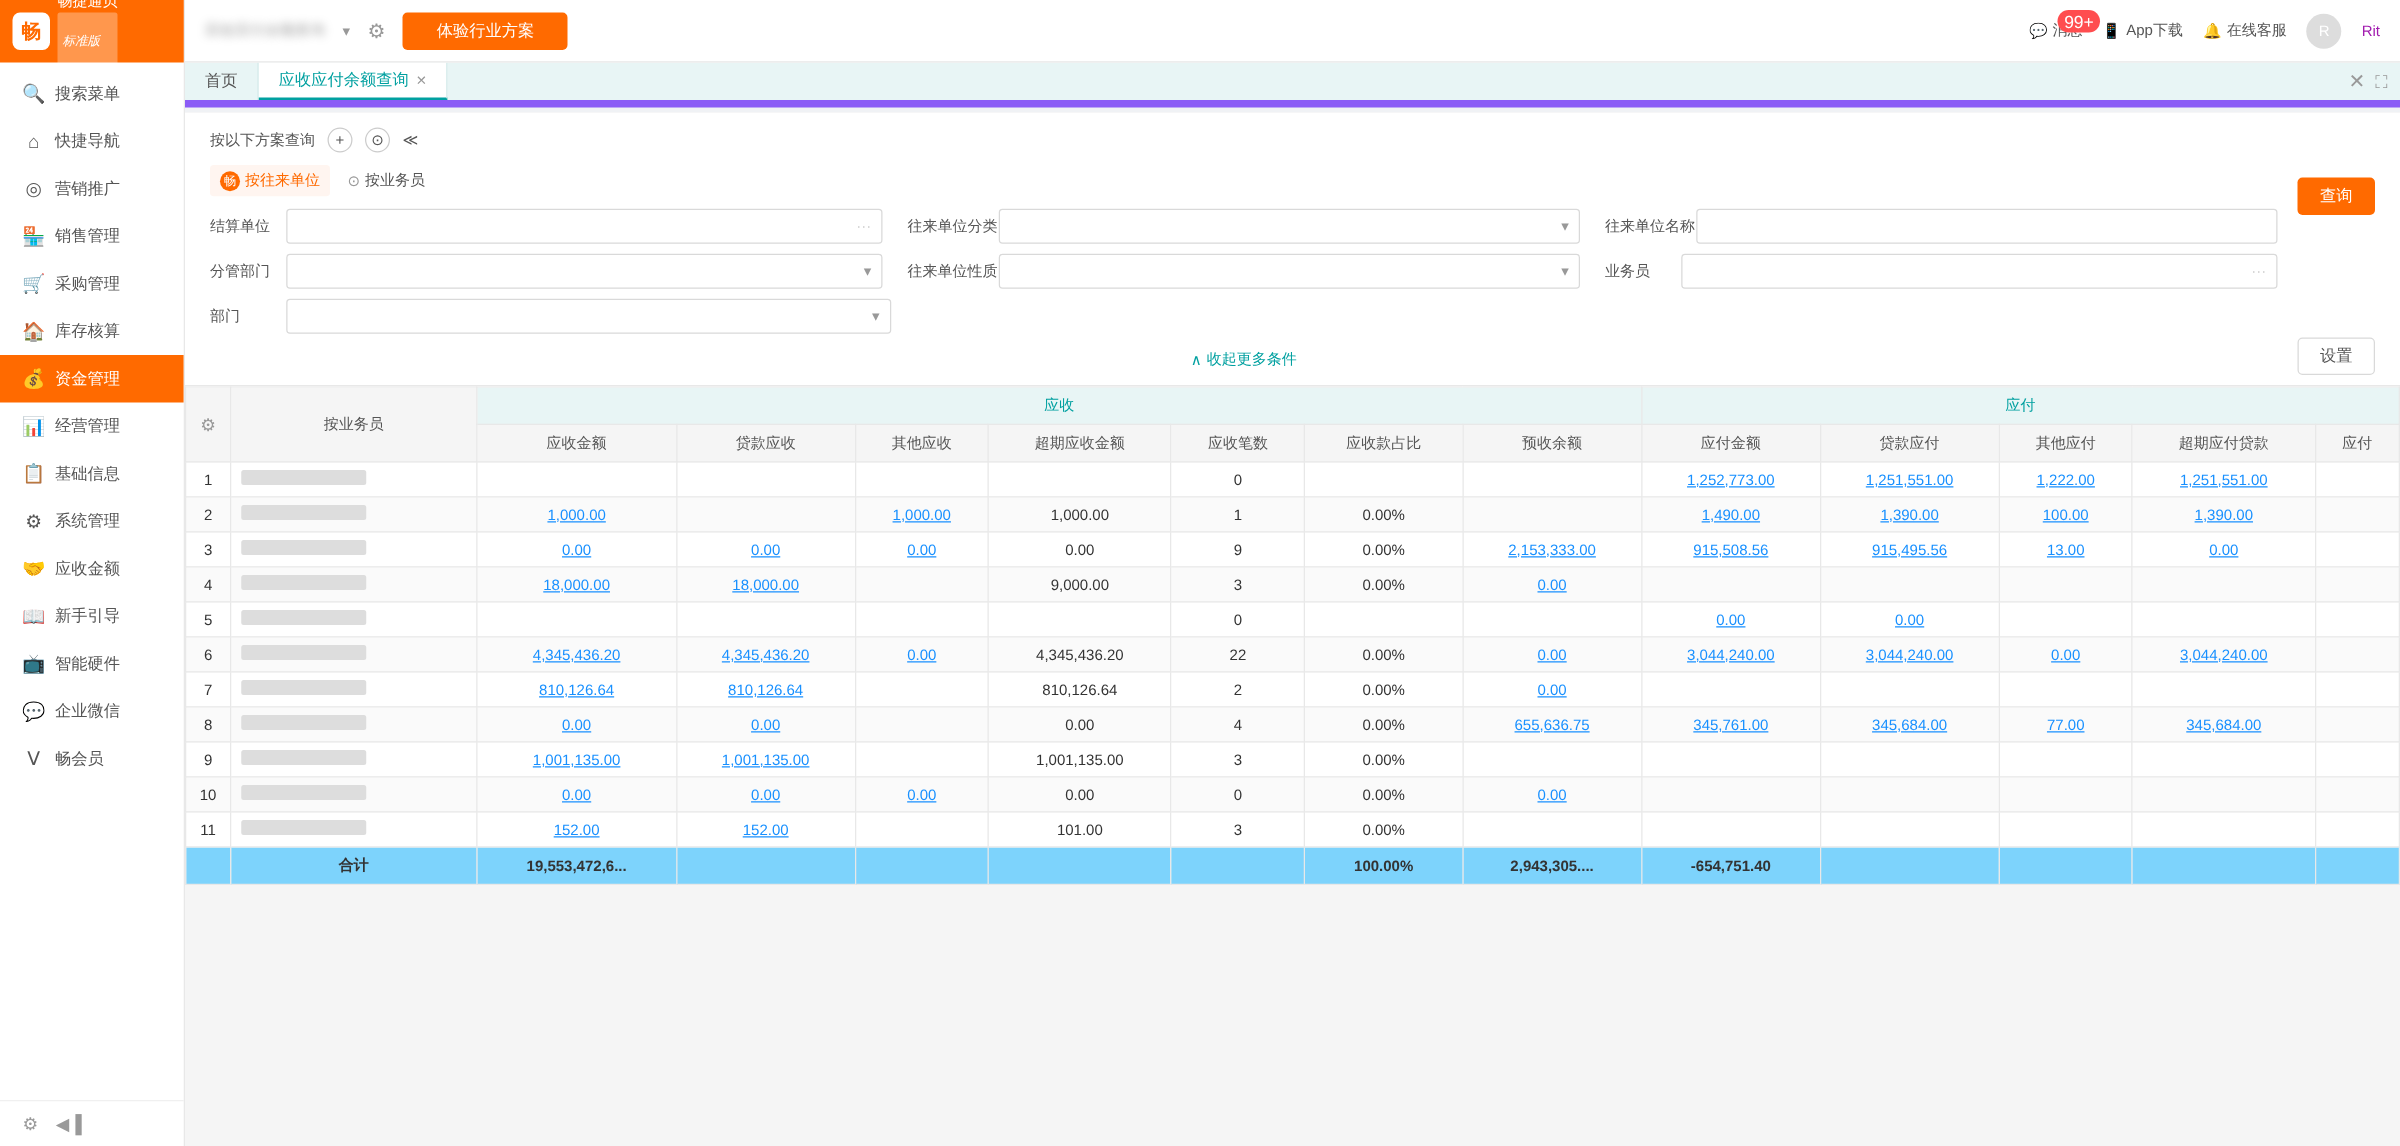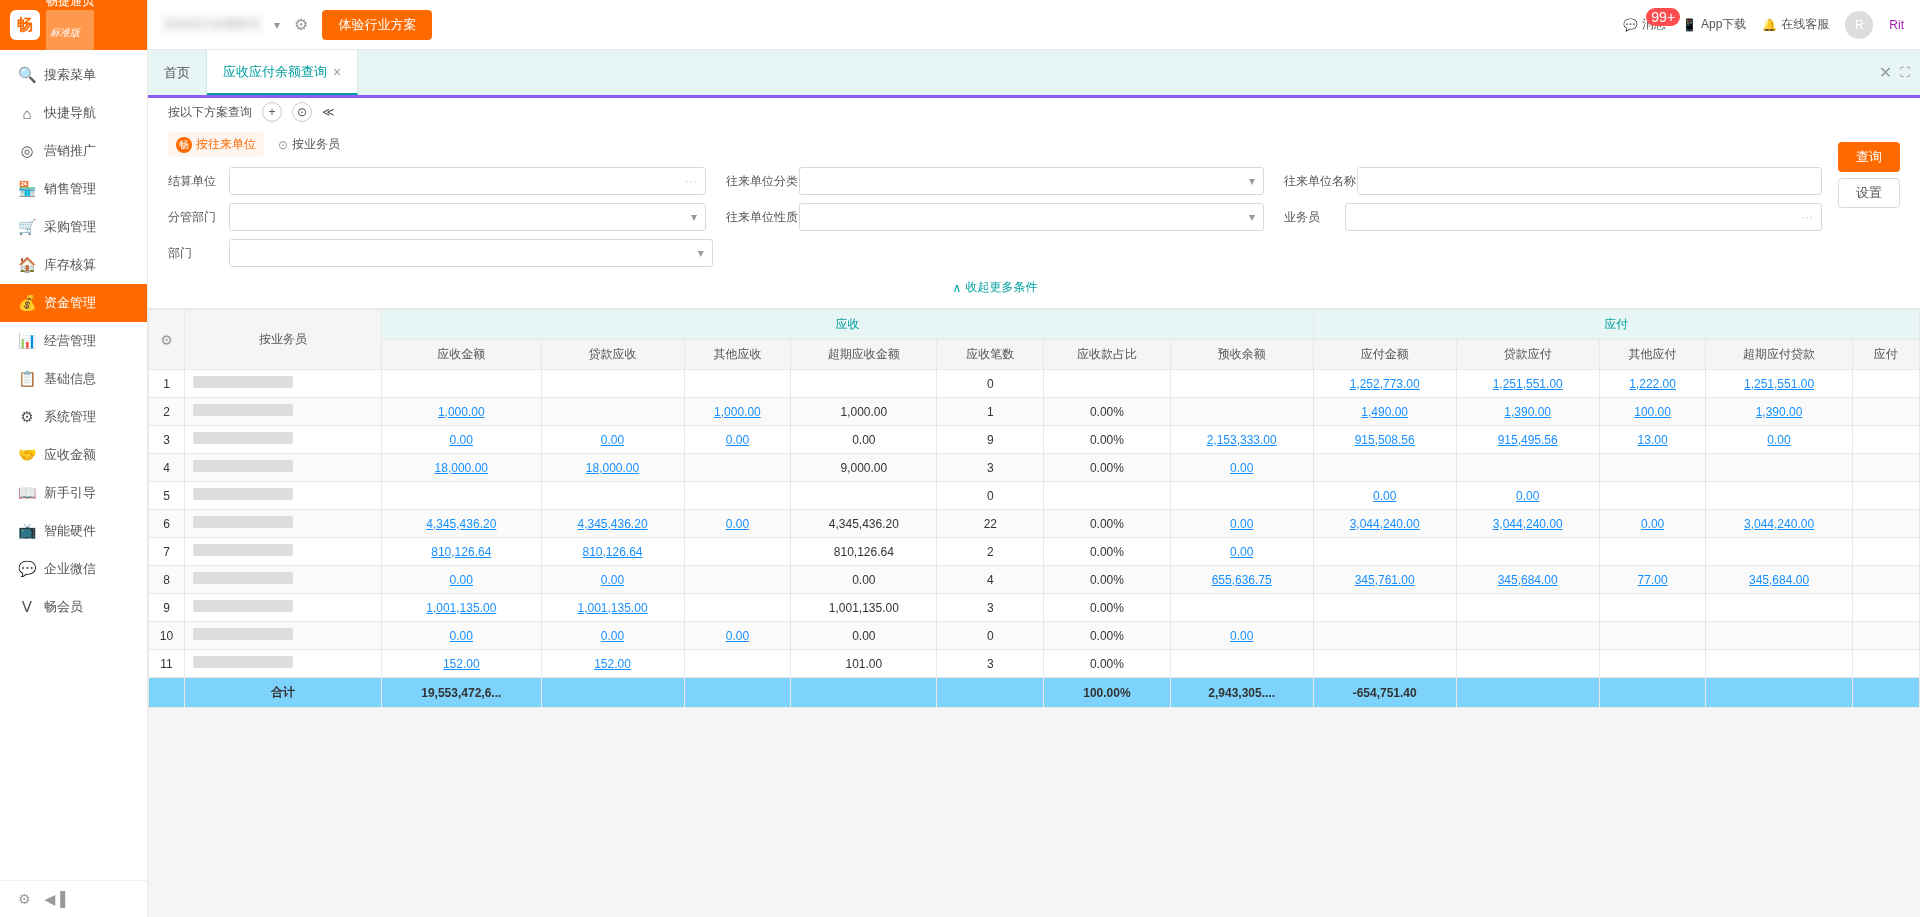--- a/index.html
+++ b/index.html
@@ -29,35 +29,35 @@
     
     .top-header {
       position: fixed; left: 148px; top: 0; right: 0; height: 50px;
       background: #fff; border-bottom: 1px solid #e8e8e8;
       display: flex; align-items: center; padding: 0 16px; gap: 10px; z-index: 100;
     }
     .header-breadcrumb { color: #999; font-size: 12px; }
     .header-arrow { color: #999; margin: 0 4px; }
     .header-settings-icon { color: #999; font-size: 16px; cursor: pointer; }
     .header-btn-solution {
-      background: #ff6a00; color: #fff; border: none; padding: 6px 16px;
+      background: #ff6a00; color: #fff; border: none; padding: 6px 27px;
       border-radius: 4px; cursor: pointer; font-size: 13px; margin-left: 4px;
     }
     .header-right { margin-left: auto; display: flex; align-items: center; gap: 16px; }
     .header-msg { position: relative; display: flex; align-items: center; gap: 4px; color: #555; cursor: pointer; font-size: 12px; }
     .badge { position: absolute; top: -8px; right: -14px; background: #ff4d4f; color: #fff; border-radius: 10px; padding: 1px 5px; font-size: 14px; }
     .header-app { display: flex; align-items: center; gap: 4px; color: #555; cursor: pointer; font-size: 12px; }
     .header-service { display: flex; align-items: center; gap: 4px; color: #555; cursor: pointer; font-size: 12px; }
     .header-user { background: #ddd; border-radius: 50%; width: 28px; height: 28px; display: flex; align-items: center; justify-content: center; color: #fff; font-size: 12px; cursor: pointer; }
     .header-username { color: #a21caf; font-size: 12px; cursor: pointer; }
 
     
     .tab-bar {
-      position: fixed; left: 148px; top: 50px; right: 0; height: 48px;
-      background: #e8f5f5; display: flex; align-items: stretch; z-index: 99; border-bottom: 3px solid #8b5cf6;
+      position: fixed; left: 148px; top: 50px; right: 0; height: 36px;
+      background: #e8f5f5; display: flex; align-items: stretch; z-index: 99; border-bottom: 6px solid #8b5cf6;
     }
     .tab-item {
       display: flex; align-items: center; padding: 0 16px; cursor: pointer; font-size: 13px; color: #555; gap: 6px; border-right: 1px solid #d0e8e8;
     }
     .tab-item.active { background: #fff; color: #00a0a0; border-bottom: 2px solid #00a0a0; }
     .tab-close { color: #999; font-size: 14px; cursor: pointer; }
     .tab-bar-right { margin-left: auto; display: flex; align-items: center; padding-right: 10px; gap: 8px; }
     .tab-bar-close { color: #999; cursor: pointer; font-size: 16px; }
     .tab-bar-expand { color: #999; cursor: pointer; font-size: 14px; }
 
@@ -320,21 +320,21 @@
             </div>
           </div>
         </div>
 
         <div class="filter-more">
           <span>∧</span>
           <span>收起更多条件</span>
         </div>
       </div>
 
-      <div class="filter-right-btns" style="justify-content:flex-start; padding-top:40px;">
+      <div class="filter-right-btns" style="justify-content:space-between; padding-top:40px;">
         <button class="btn-query">查询</button>
         <button class="btn-setting">设置</button>
       </div>
     </div>
   </div>
 
   <div class="table-area">
     <table class="data-table">
       <thead>
         <tr>

